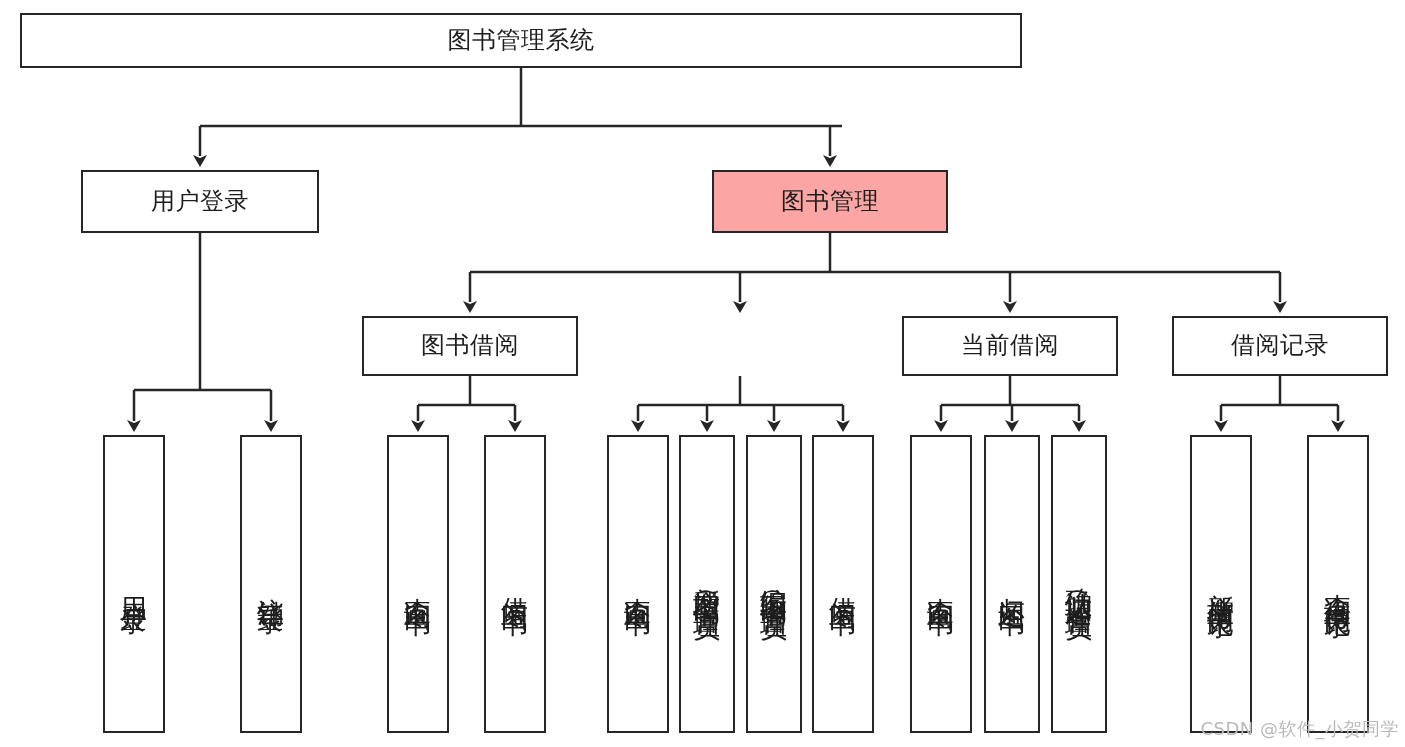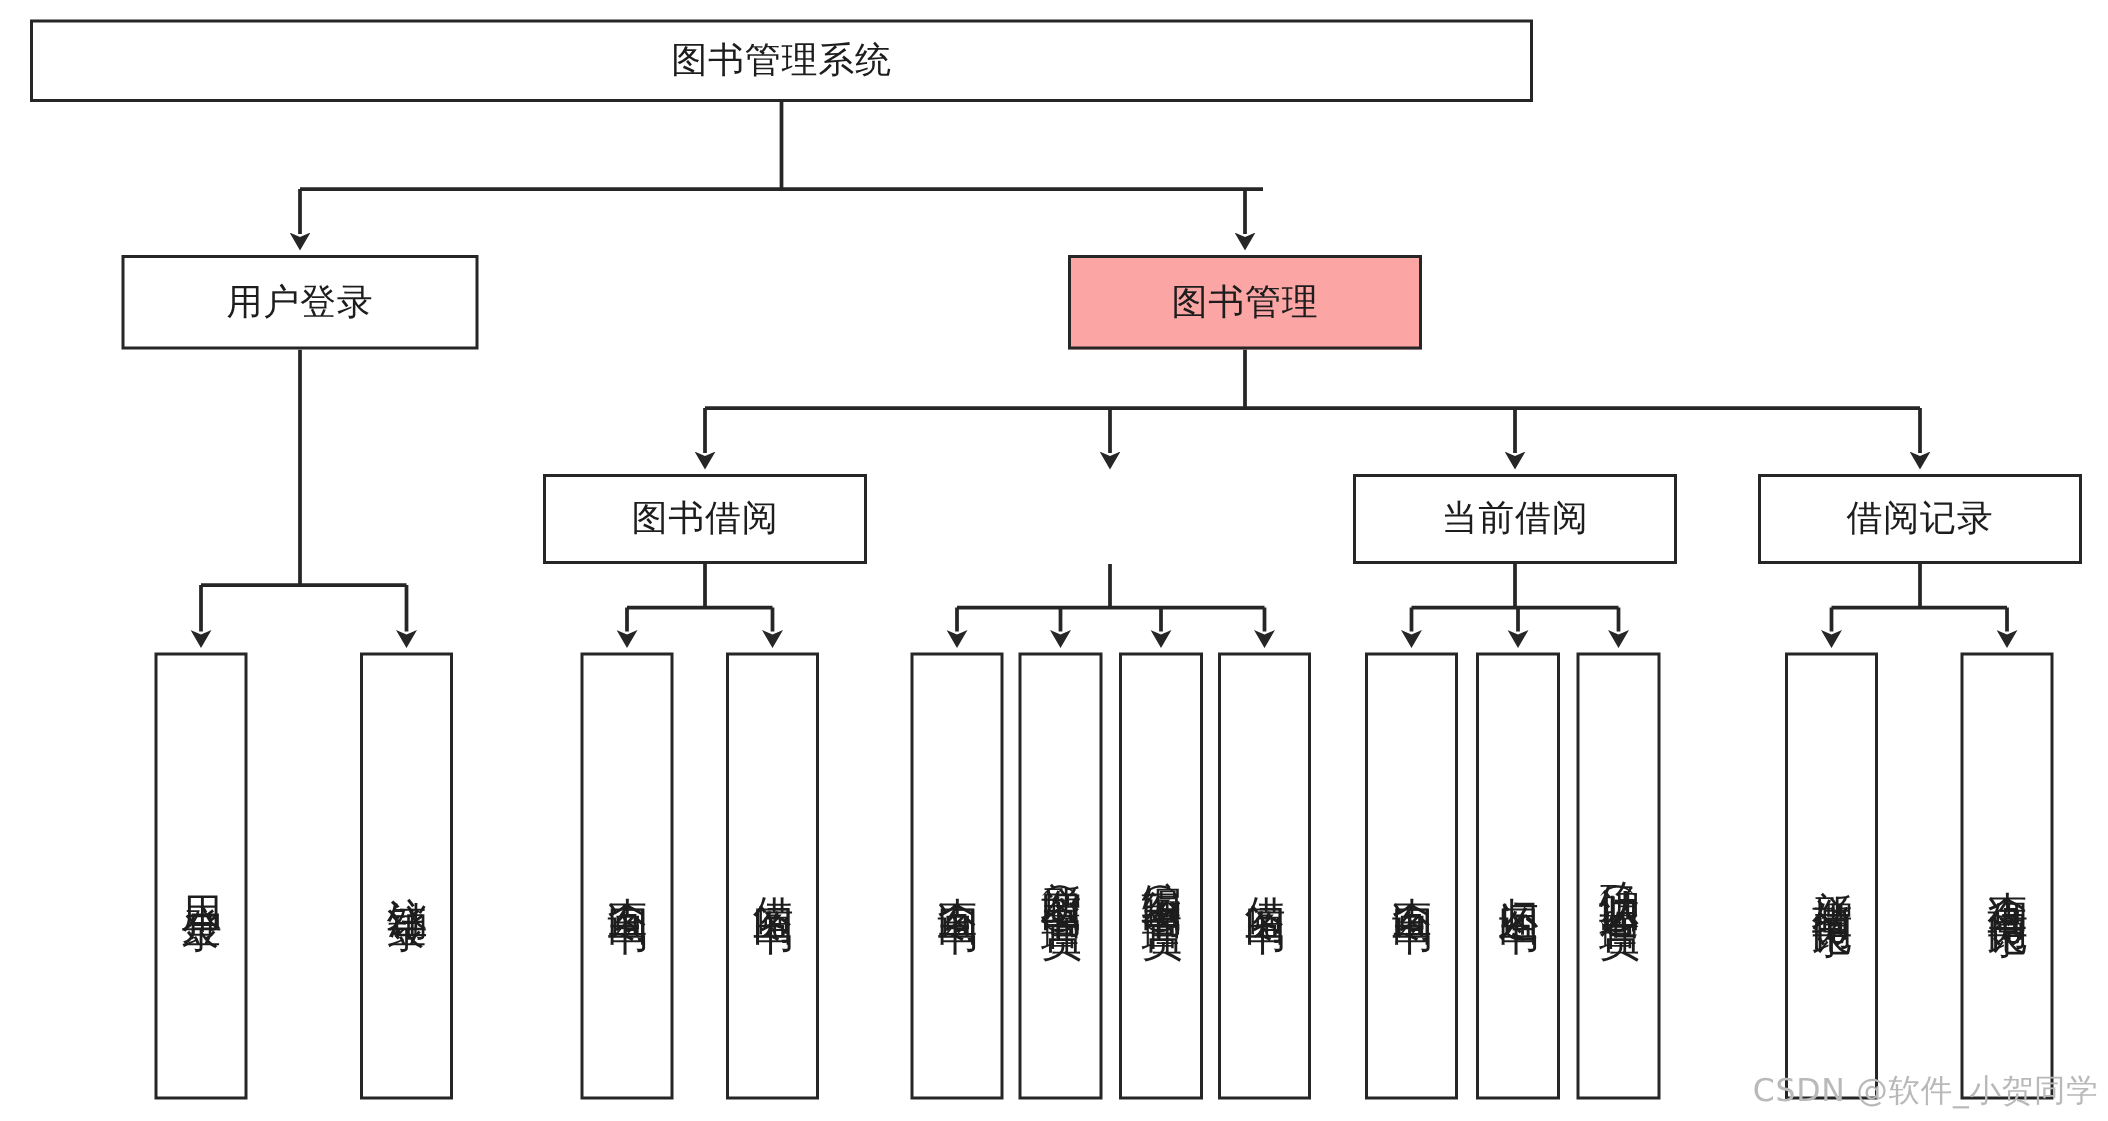--- a/index.html
+++ b/index.html
@@ -52,21 +52,21 @@
     text-orientation: upright;
     font-size: 27px;
     letter-spacing: 4px;
     line-height: 1;
     max-height: 285px;
   }
   #watermark {
     position: absolute;
     right: 6px;
     bottom: 6px;
-    font-size: 21px;
+    font-size: 18px;
     color: #b9b9b9;
     letter-spacing: 0.5px;
     z-index: 3;
     white-space: nowrap;
   }
 </style>
 </head>
 <body>
 
 <div id="canvas">

